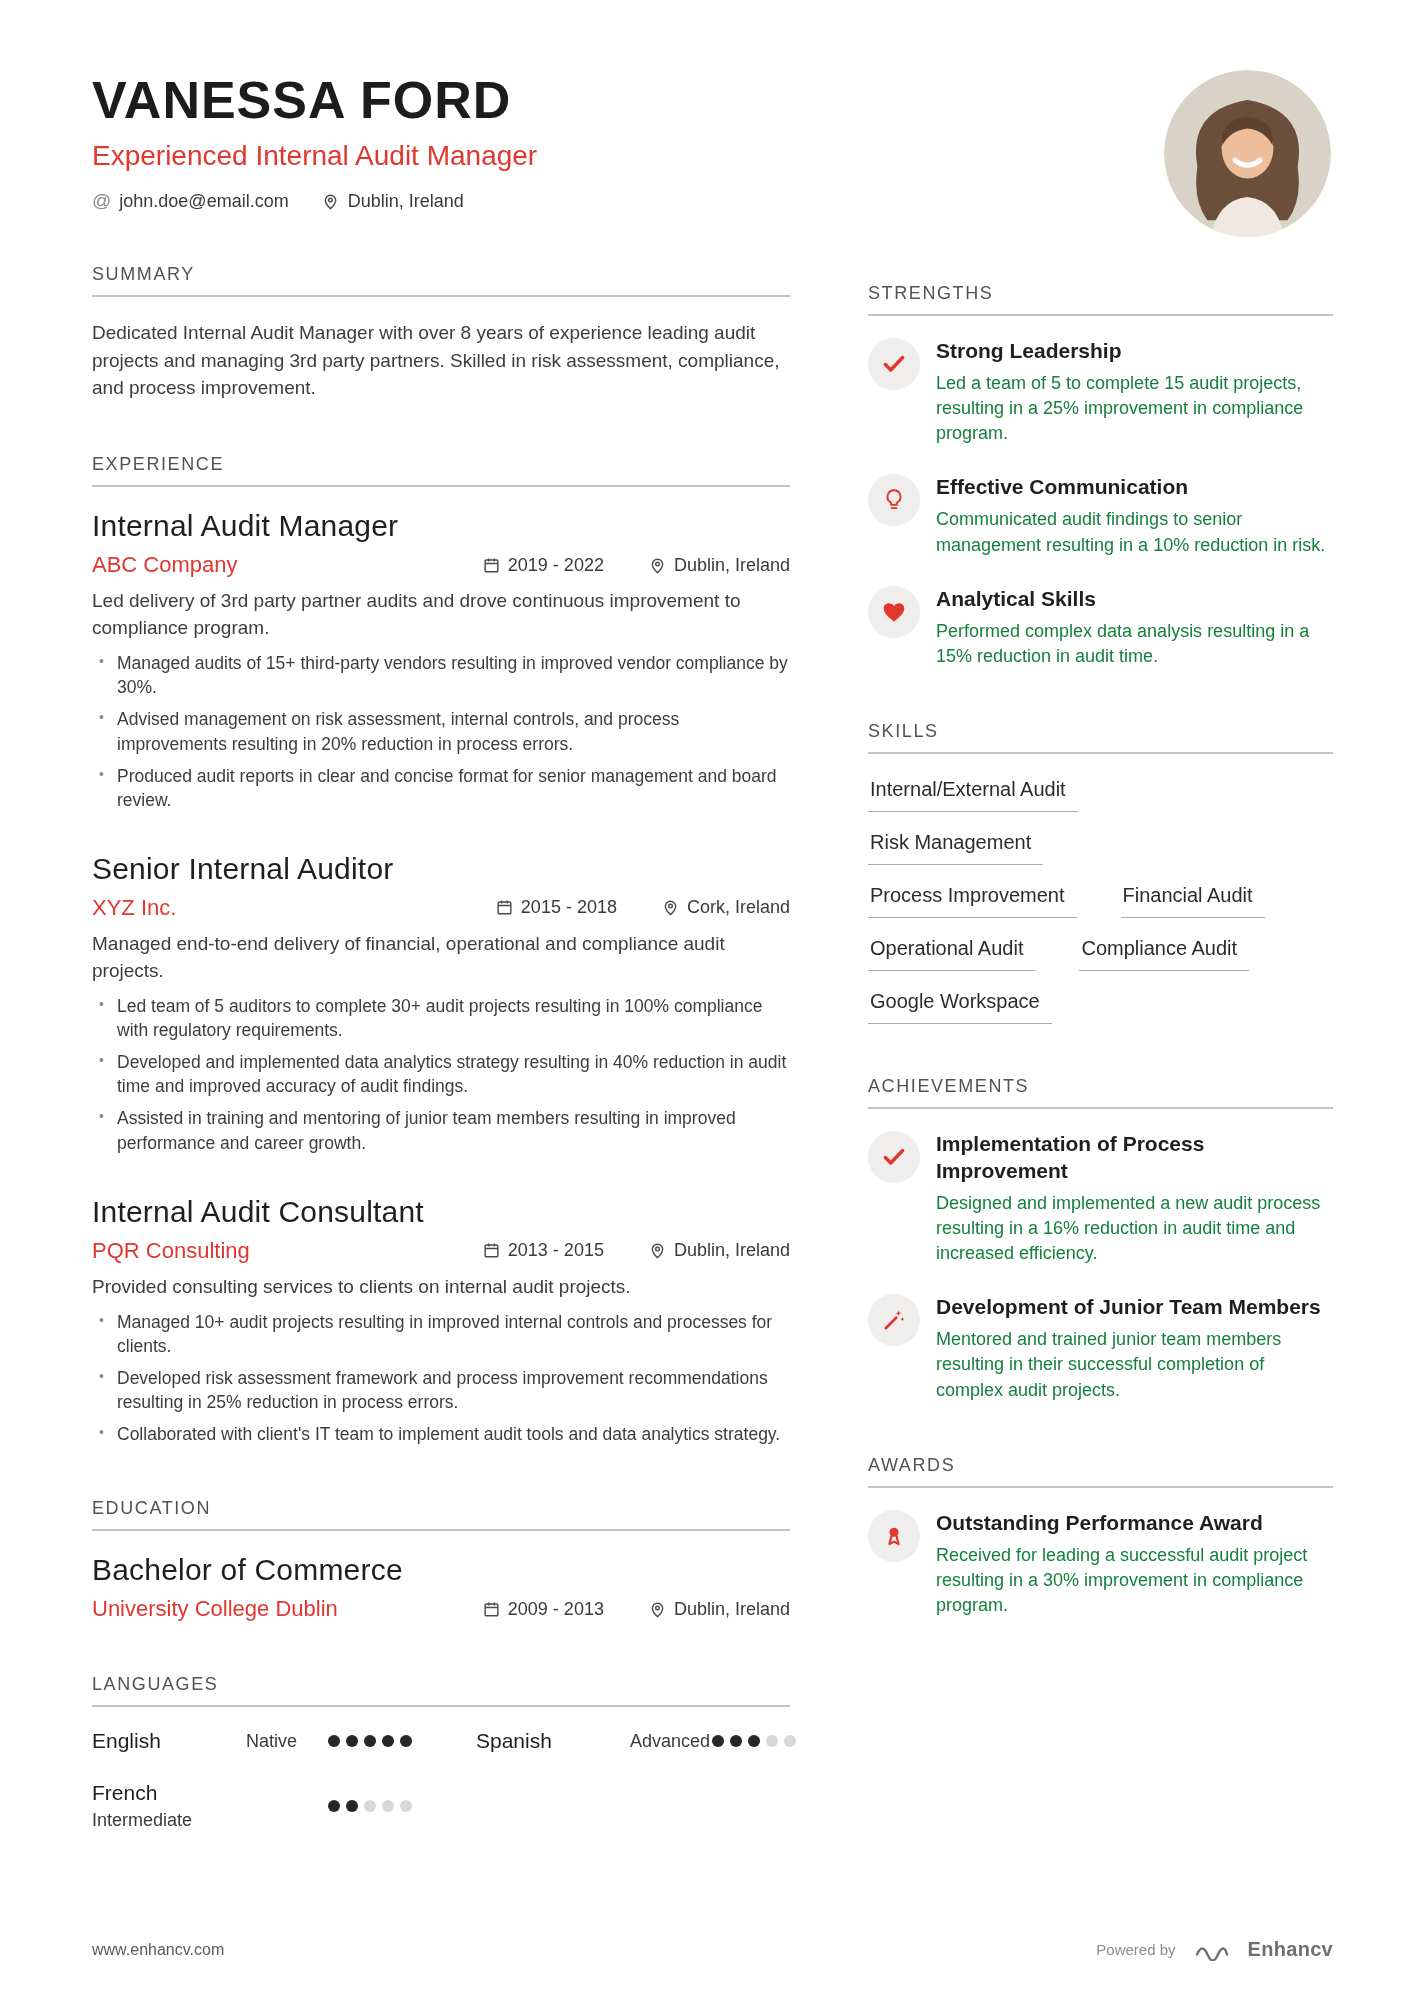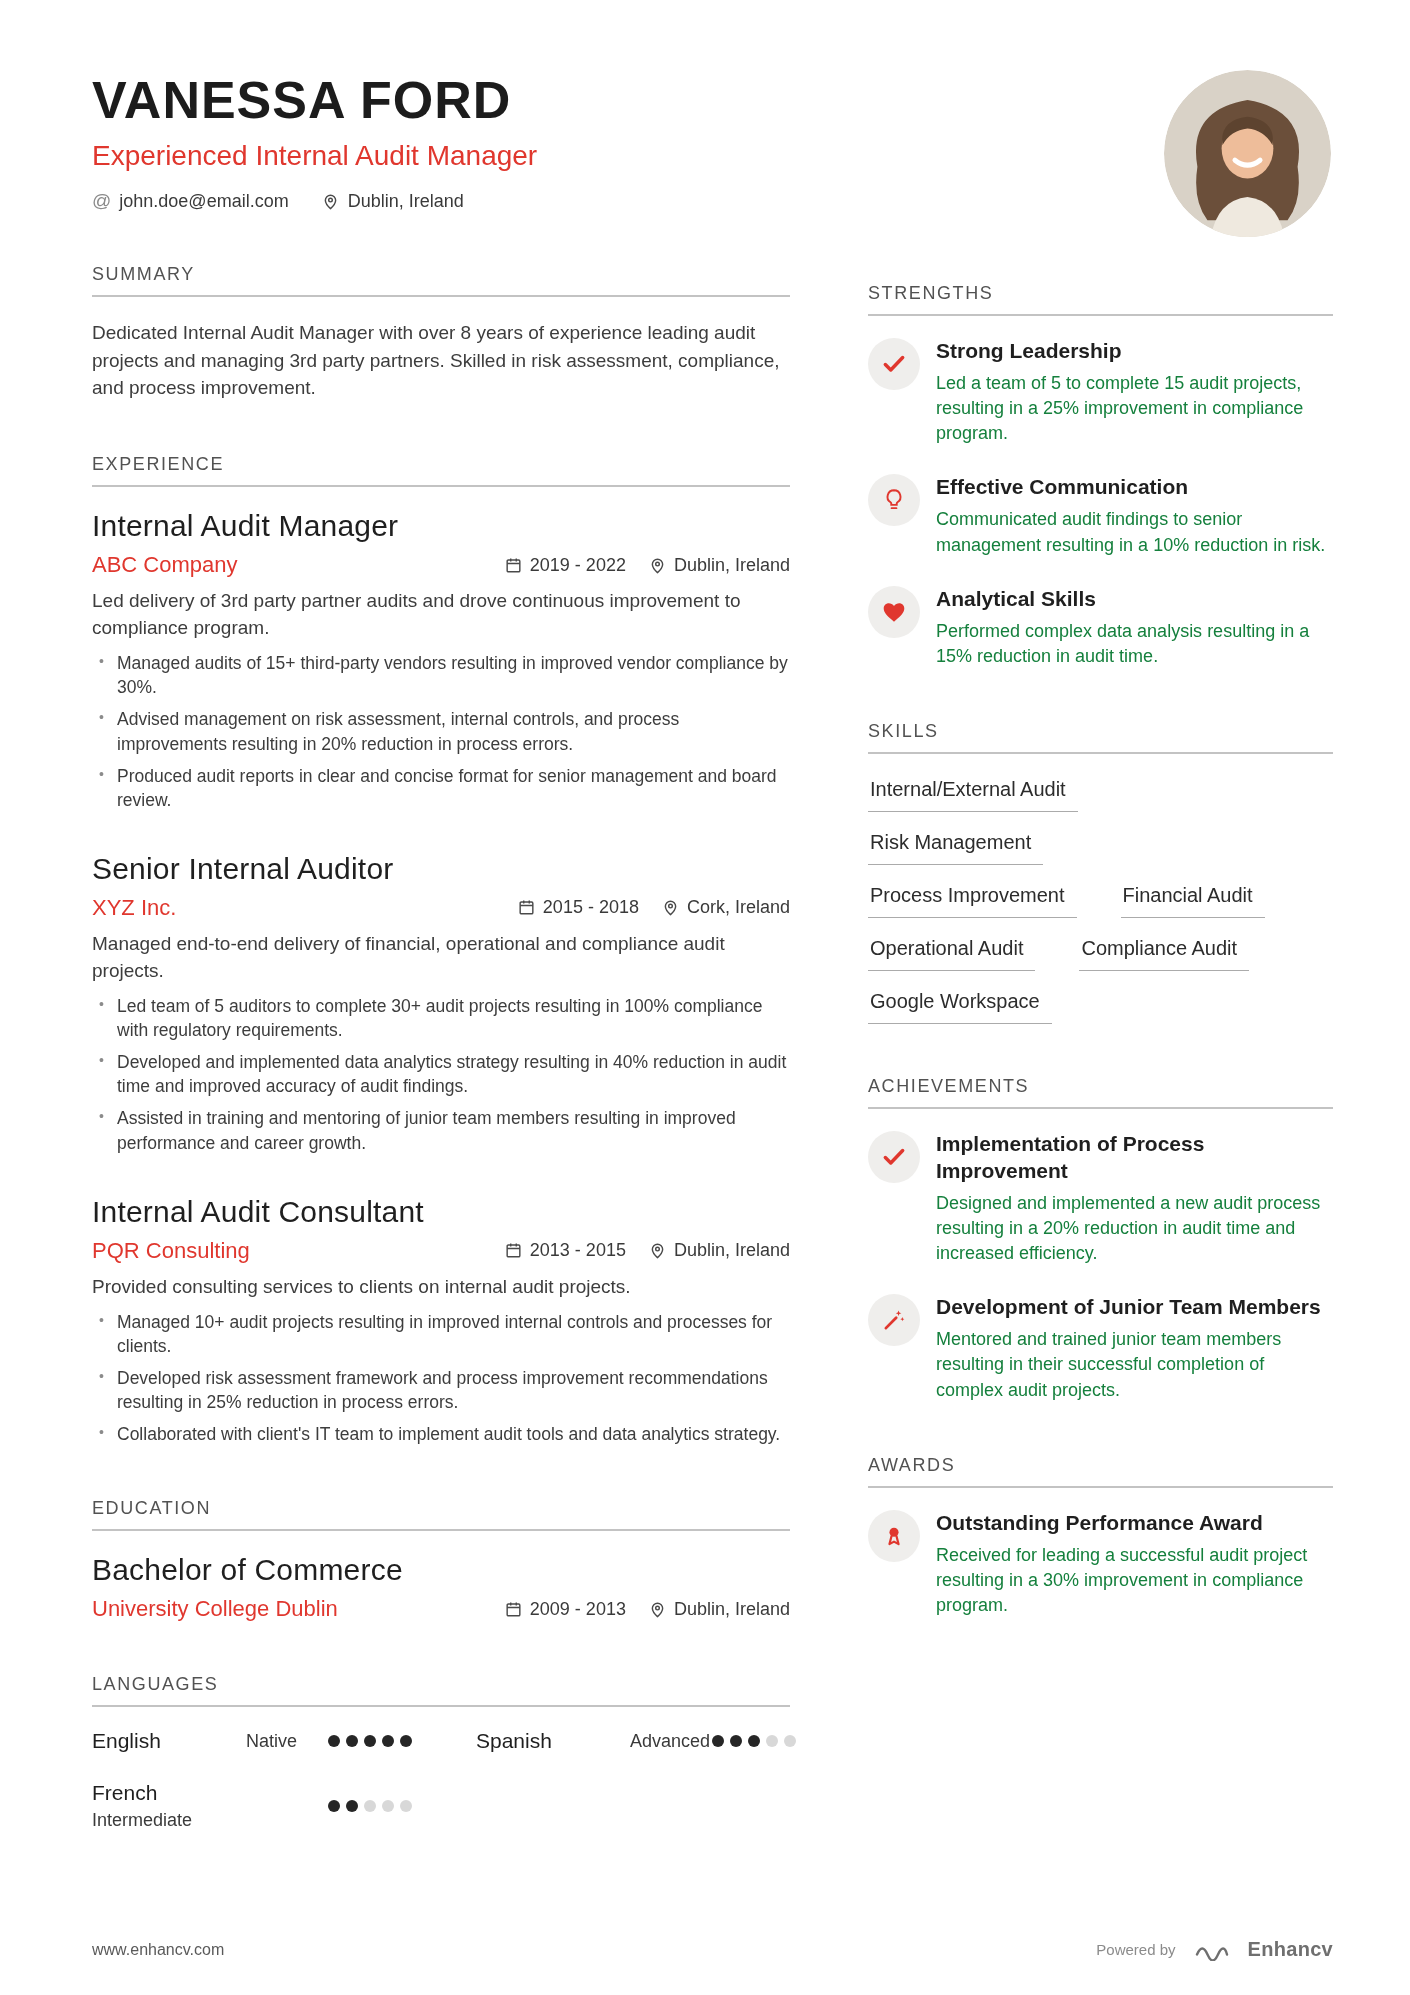--- a/index.html
+++ b/index.html
@@ -25,21 +25,21 @@
     padding-bottom:10px; border-bottom:2px solid #c3c3c3; margin-bottom:22px;
   }
   .summary-text { font-size:19px; line-height:1.46; color:#3d3d3d; }
 
   
   .job { margin-bottom:40px; }
   .job:last-child { margin-bottom:0; }
   .job-title { font-size:30px; font-weight:400; color:#1f1f1f; letter-spacing:0.2px; }
   .job-meta { display:flex; align-items:center; margin-top:9px; }
   .company { font-size:22px; color:#e0372e; }
-  .meta-right { margin-left:auto; display:flex; gap:22px; }
+  .meta-right { margin-left:auto; display:flex; gap:44px; }
   .meta-group { display:inline-flex; align-items:center; gap:7px; font-size:18px; color:#3a3a3a; white-space:nowrap; }
   .job-desc { margin-top:10px; font-size:19px; line-height:1.42; }
   .bullets { list-style:none; margin-top:9px; }
   .bullets li { position:relative; padding-left:25px; font-size:17.5px; line-height:1.38; margin-bottom:8px; color:#3d3d3d; }
   .bullets li::before { content:"•"; position:absolute; left:7px; top:1px; color:#8b8b8b; font-size:14px; }
 
   
   .langs { display:grid; grid-template-columns:356px 1fr; column-gap:28px; row-gap:28px; margin-top:4px; }
   .lang { display:flex; align-items:center; }
   .lang-name { width:154px; font-size:21px; color:#1f1f1f; }
@@ -339,21 +339,21 @@
         <h2 class="sec-h">ACHIEVEMENTS</h2>
 
         <div class="side-item">
           <div class="icon-circle">
             <svg viewBox="0 0 24 24">
                 <path d="M4 12.5l5 5L20 6" fill="none" stroke="#e0372e" stroke-width="3.2" stroke-linecap="round" stroke-linejoin="round"></path>
               </svg>
           </div>
           <div class="side-item-body">
             <div class="side-item-title">Implementation of Process Improvement</div>
-            <div class="side-item-text">Designed and implemented a new audit process resulting in a 20% reduction in audit time and increased efficiency.</div>
+            <div class="side-item-text">Designed and implemented a new audit process resulting in a 16% reduction in audit time and increased efficiency.</div>
           </div>
         </div>
 
         <div class="side-item">
           <div class="icon-circle">
             <svg viewBox="0 0 24 24">
                 <path d="M4.5 19.5L14 10" stroke="#e0372e" stroke-width="2.6" stroke-linecap="round"></path>
                 <path d="M16.2 3.2l.7 1.9 1.9.7-1.9.7-.7 1.9-.7-1.9-1.9-.7 1.9-.7z" fill="#e0372e"></path>
                 <path d="M19.7 9.3l.5 1.4 1.4.5-1.4.5-.5 1.4-.5-1.4-1.4-.5 1.4-.5z" fill="#e0372e"></path>
               </svg>

